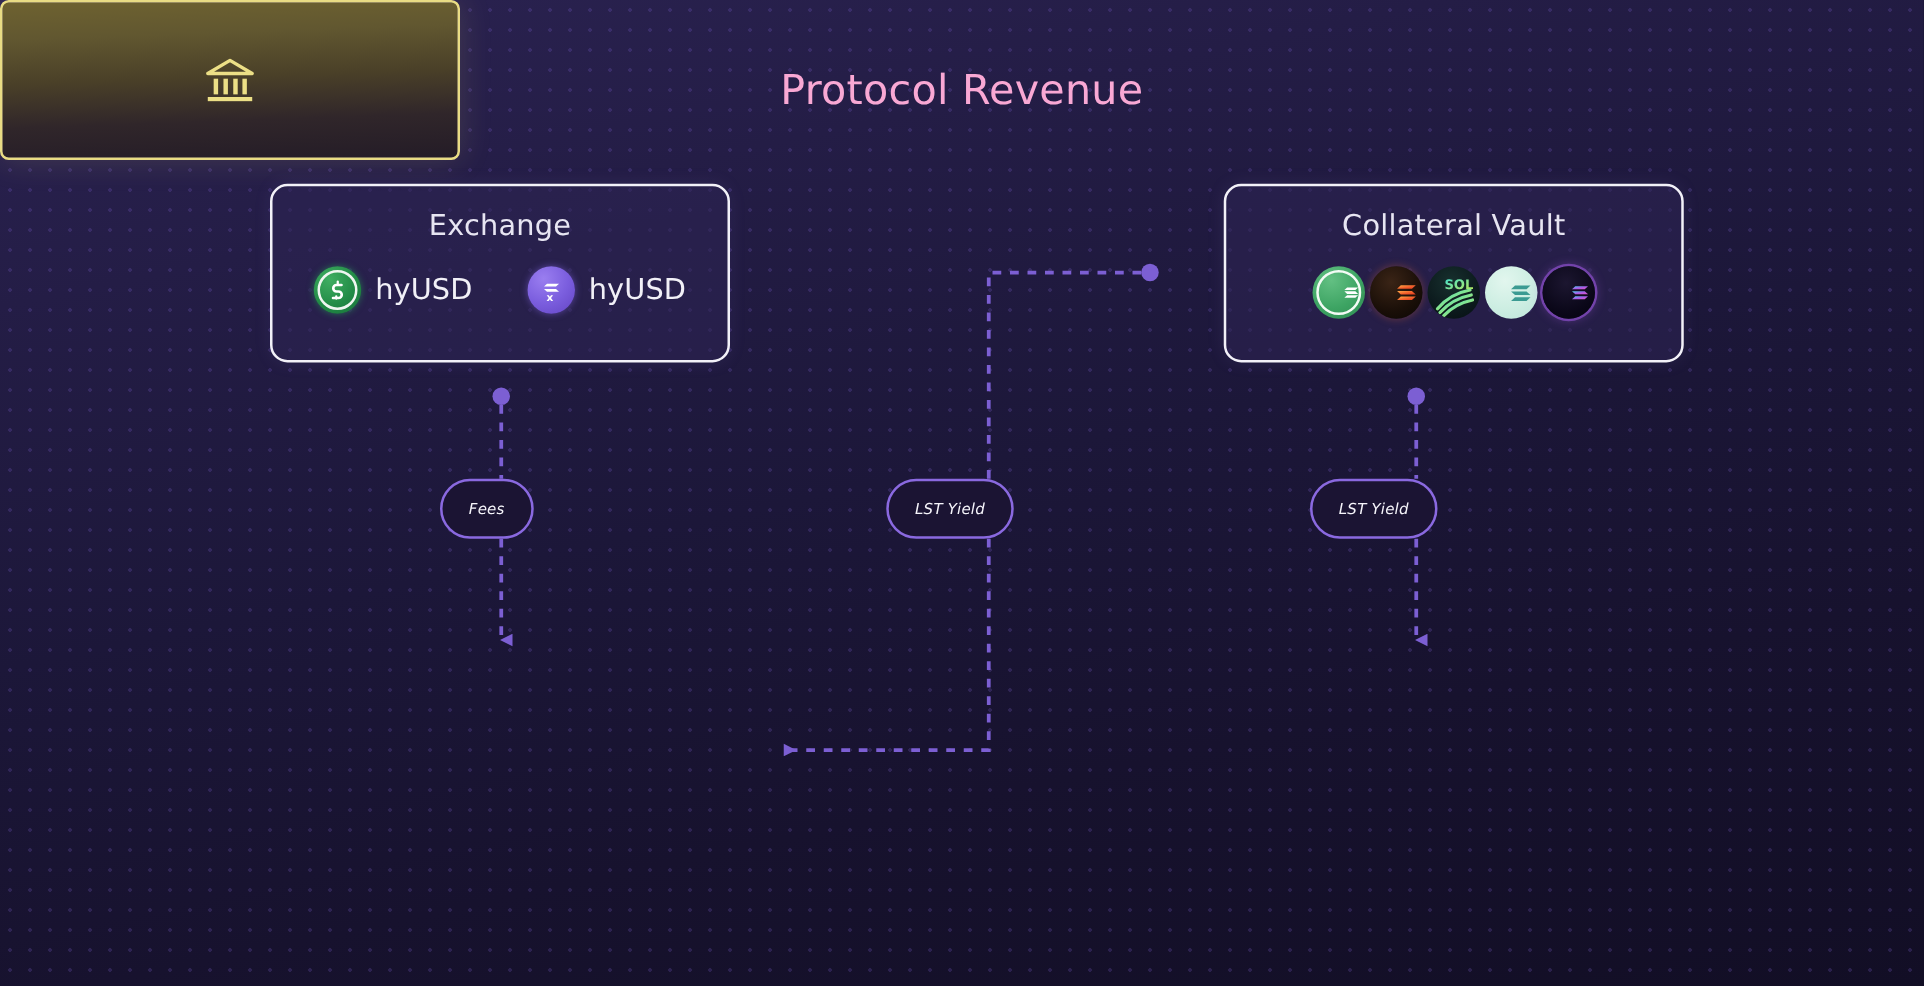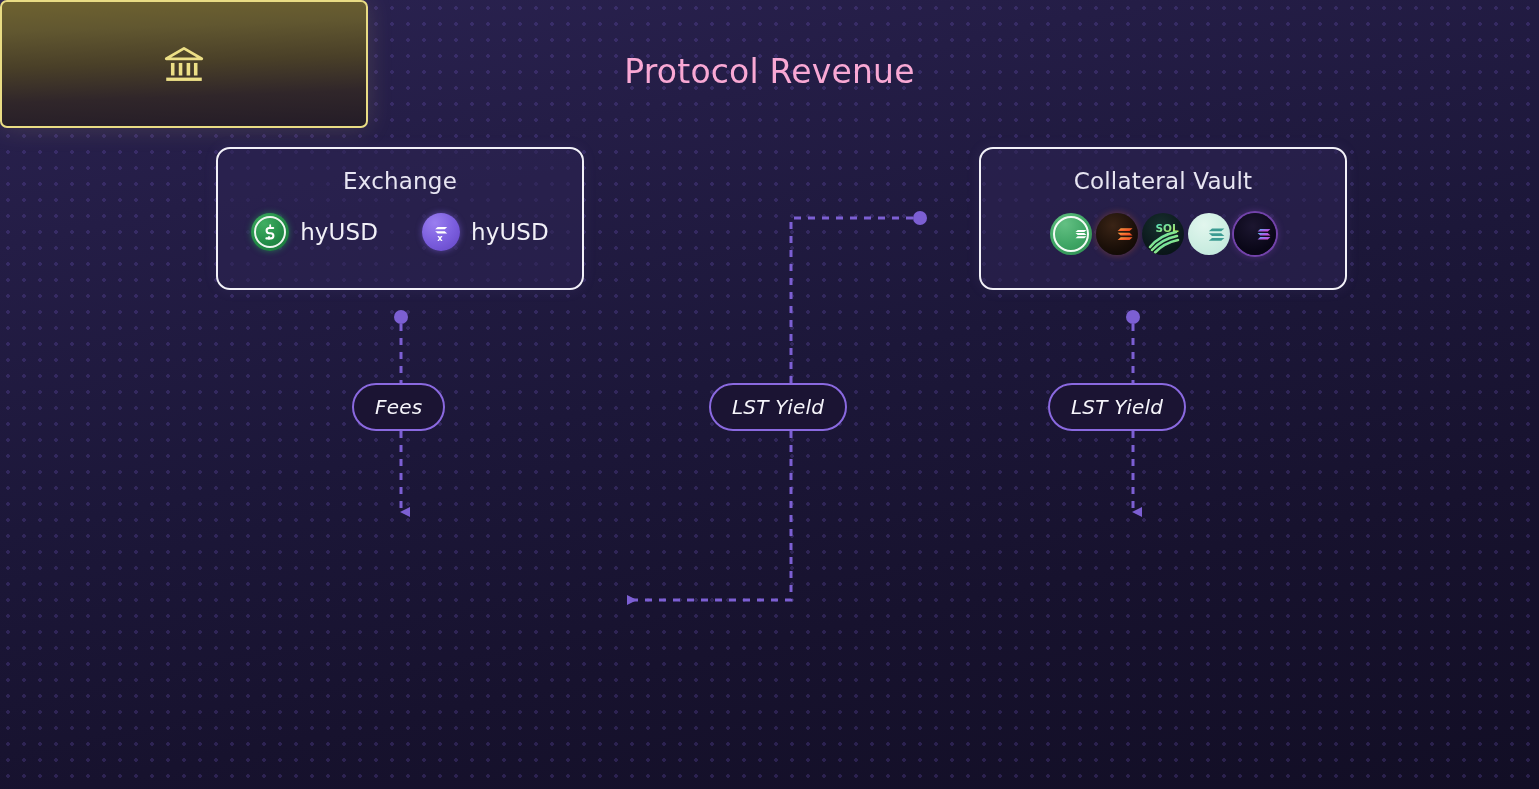--- a/index.html
+++ b/index.html
@@ -250,21 +250,21 @@
     position: absolute;
     height: 48px;
     border: 2px solid #8a69e0;
     border-radius: 24px;
     background: #1b1433;
     display: flex;
     align-items: center;
     justify-content: center;
     padding: 0 21px;
     color: #f6f5fb;
-    font-size: 20px;
+    font-size: 12px;
     font-style: italic;
     white-space: nowrap;
     letter-spacing: 0.2px;
   }
 
   #pill-fees      { left: 352px;  top: 383px; }
   #pill-lst-left  { left: 709px;  top: 383px; }
   #pill-lst-right { left: 1048px; top: 383px; }
 </style>
 </head>

